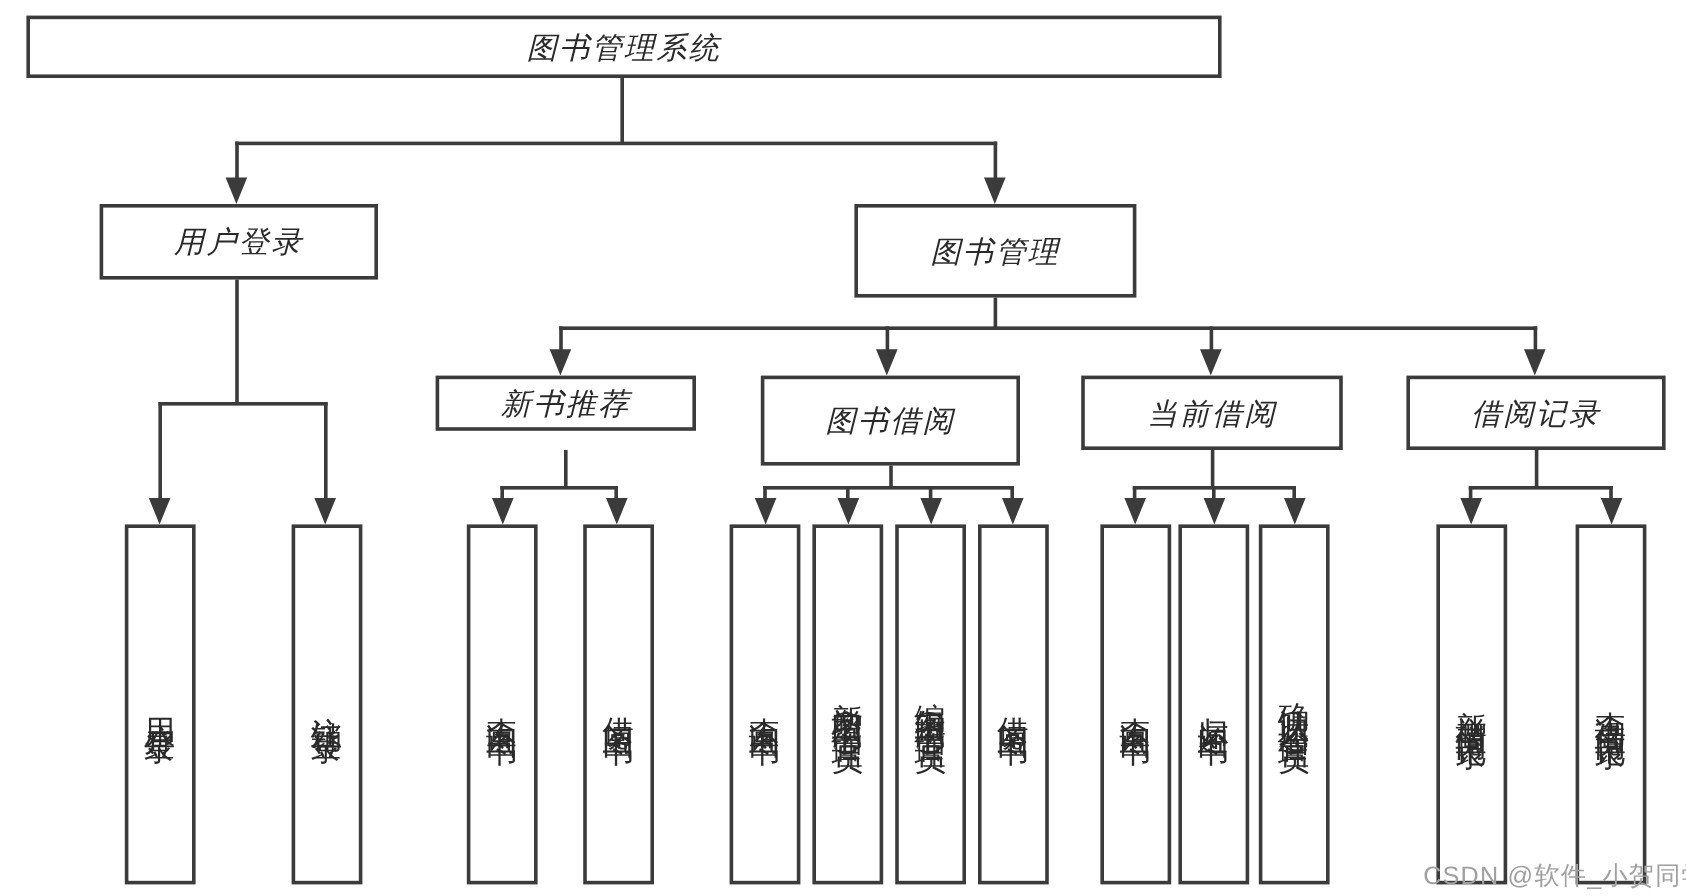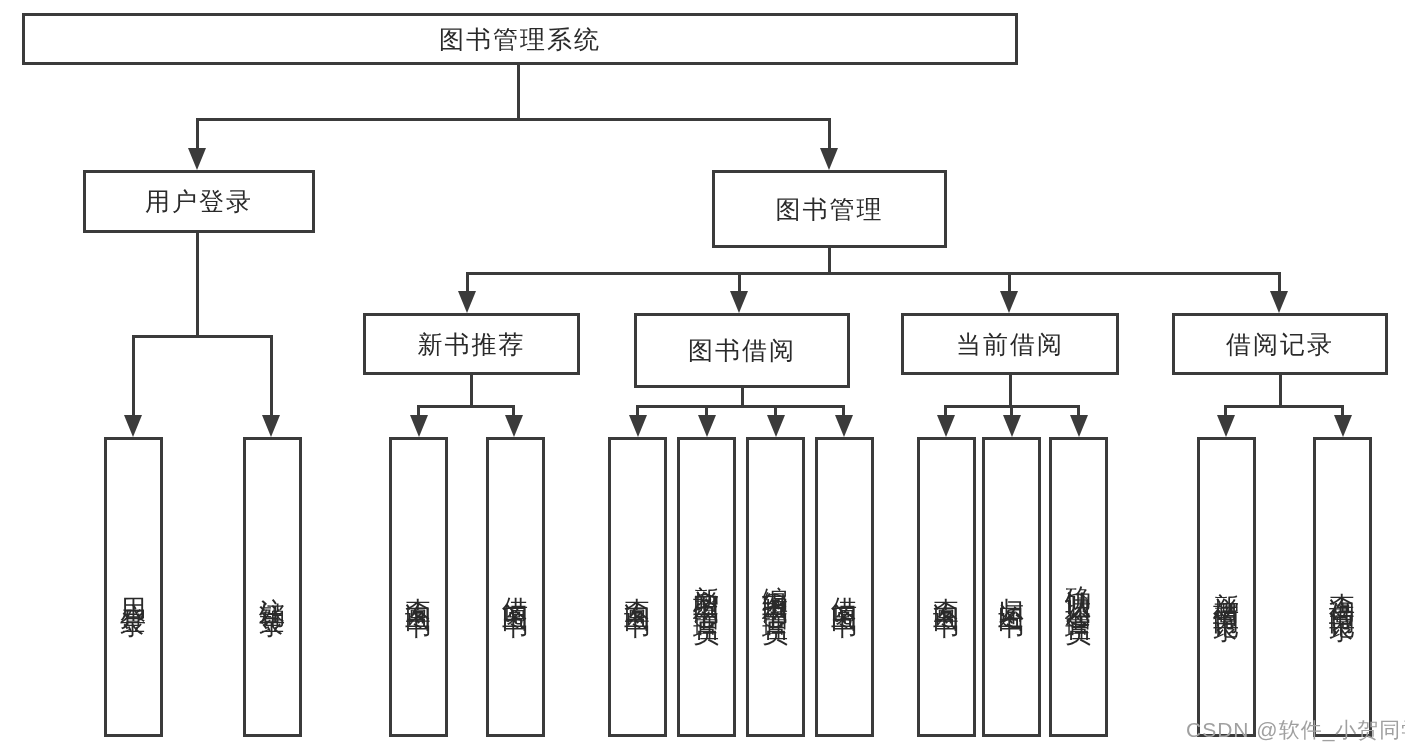--- a/index.html
+++ b/index.html
@@ -4,21 +4,21 @@
 <style>
   html,body{margin:0;padding:0;background:#fff;}
   .canvas{
     position:relative;width:1405px;height:747px;background:#fff;overflow:hidden;
     font-family:"Liberation Sans","DejaVu Sans",sans-serif;color:#2a2a2a;
   }
   .box{
     position:absolute;box-sizing:border-box;border:3px solid #3b3b3b;background:#fff;
     display:flex;align-items:center;justify-content:center;z-index:2;
   }
-  .box .lbl{font-size:25px;letter-spacing:2px;color:#2a2a2a;white-space:nowrap;}
+  .box .lbl{font-size:25px;letter-spacing:2px;color:#2a2a2a;white-space:nowrap;font-style:italic;}
   .leaf{
     position:absolute;box-sizing:border-box;border:3px solid #3b3b3b;background:#fff;
     top:437px;width:59px;height:300px;display:flex;align-items:center;justify-content:center;z-index:2;
   }
   .leaf .vtext{
     writing-mode:vertical-rl;text-orientation:mixed;font-size:26px;letter-spacing:5px;
     color:#2a2a2a;line-height:1;white-space:nowrap;
   }
   .v{position:absolute;width:3px;background:#3b3b3b;z-index:1;}
   .h{position:absolute;height:3px;background:#3b3b3b;z-index:1;}
@@ -100,21 +100,21 @@
     <span class="lbl">图书管理系统</span>
   </div>
 
   <div class="box" style="left:83px;top:170px;width:232px;height:63px">
     <span class="lbl">用户登录</span>
   </div>
   <div class="box" style="left:712px;top:170px;width:235px;height:78px">
     <span class="lbl">图书管理</span>
   </div>
 
-  <div class="box" style="left:363px;top:313px;width:217px;height:62px">
+  <div class="box" style="left:363px;top:313px;width:217px;height:46px">
     <span class="lbl">新书推荐</span>
   </div>
   <div class="box" style="left:634px;top:313px;width:216px;height:75px">
     <span class="lbl">图书借阅</span>
   </div>
   <div class="box" style="left:1172px;top:313px;width:216px;height:62px">
     <span class="lbl">借阅记录</span>
   </div>
   <div class="box" style="left:901px;top:313px;width:218px;height:62px">
     <span class="lbl">当前借阅</span>

